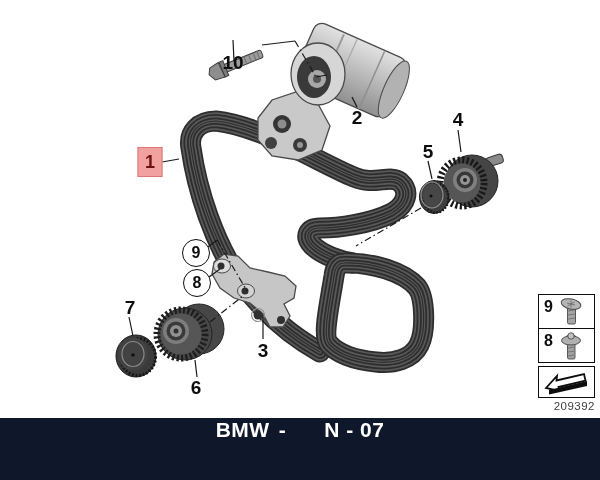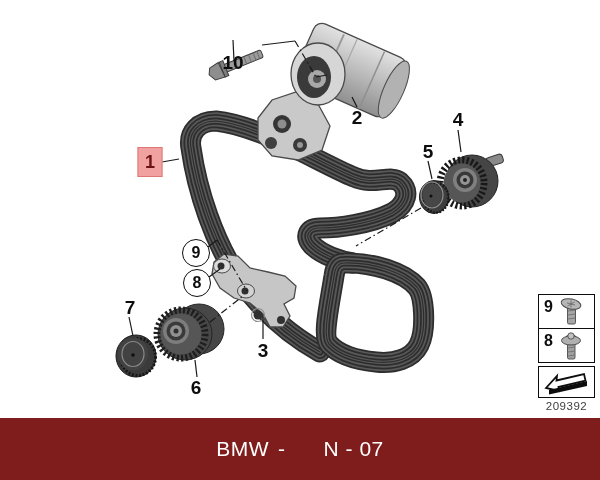--- a/index.html
+++ b/index.html
@@ -35,29 +35,29 @@
   .legend-cell .num {
     position:absolute; left:5px; top:3px; font-weight:bold; font-size:16px; color:#0d0d0d;
   }
   .legend-cell svg { position:absolute; right:6px; top:2px; }
   .legend-arrowbox {
     box-sizing:border-box; width:57px; height:32px; margin-top:3px;
     border:1.6px solid #0d0d0d; background:#fff;
     display:flex; align-items:center; justify-content:center;
   }
   .legend-number {
-    width:57px; text-align:center; margin-top:2px;
+    width:57px; text-align:right; margin-top:2px;
     font-size:11.5px; color:#3d3d3d; letter-spacing:0.5px;
   }
 
   .footer {
     position:absolute; left:0; top:418px; width:600px; height:62px;
-    background:#7f1d1d; color:#ffffff;
-    display:flex; align-items:center; justify-content:center; gap:38px;
-    font-size:21px; letter-spacing:0.5px;
+    background:#0f172a; color:#ffffff;
+    display:flex; justify-content:center; gap:38px;
+    font-size:21px; letter-spacing:0.5px;font-weight:bold;
   }
   .footer .pn-group { display:flex; gap:9px; }
 </style>
 </head>
 <body>
 
 <div id="stage">
 
   <svg id="diagram-svg" width="600" height="480" viewBox="0 0 600 480">
     <defs>

